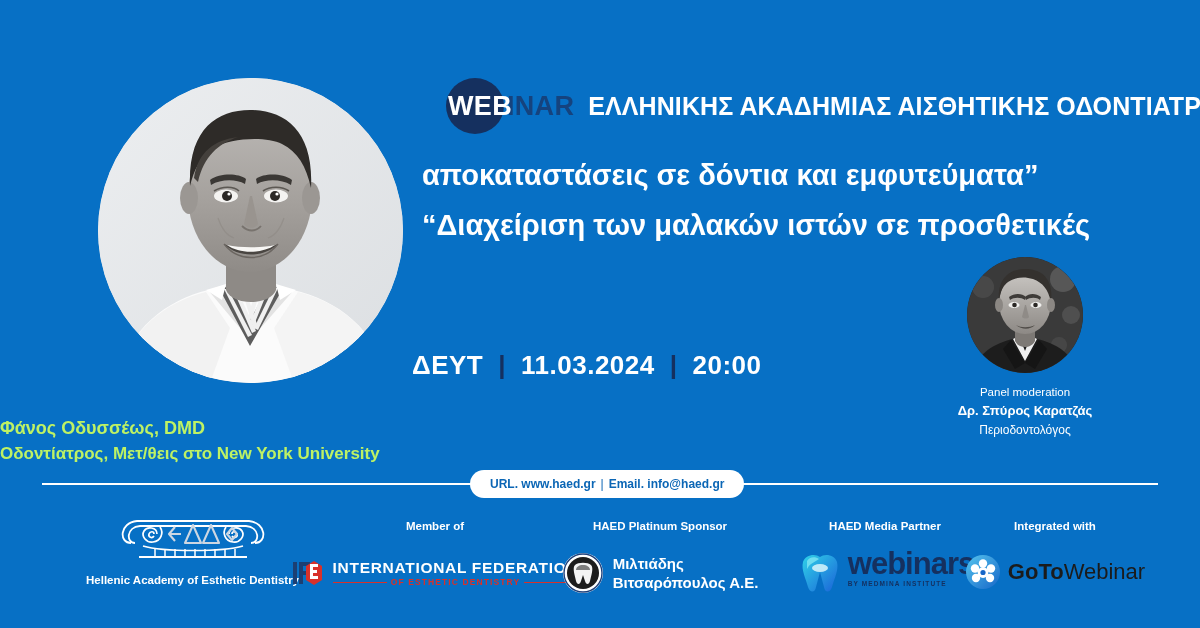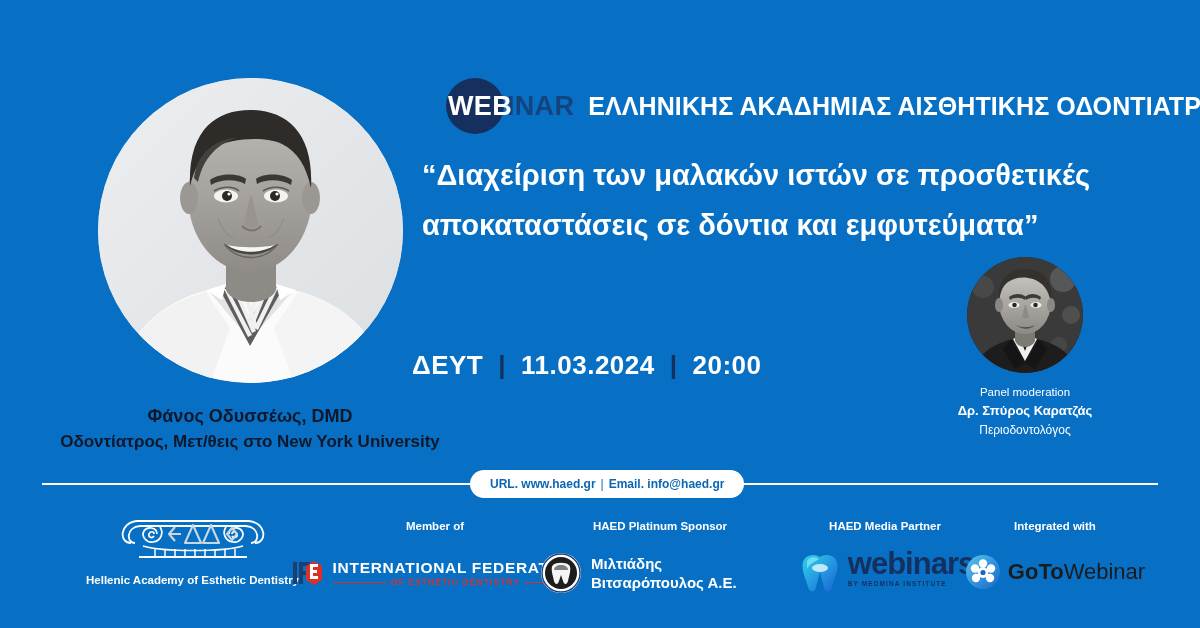--- a/index.html
+++ b/index.html
@@ -55,22 +55,22 @@
   
   .date-row {
     position:absolute; left:412px; top:350px;
     display:flex; align-items:center; gap:15px;
     color:#ffffff; font-size:26px; font-weight:bold; letter-spacing:.5px;
   }
   .date-row .sep { color:#15305f; font-weight:bold; }
 
   
   .speaker-block {
-    position:absolute; left:0px; top:404px; width:500px; text-align:center;
-    color:#0f172a;
+    position:absolute; left:0px; top:416px; width:500px; text-align:left;
+    color:#bef264;
   }
   .speaker-name { font-size:18px; font-weight:bold; line-height:25px; }
   .speaker-role { font-size:17px; font-weight:bold; line-height:25px; }
 
   
   .mod-photo {
     position:absolute; left:967px; top:257px; width:116px; height:116px;
     border-radius:50%; overflow:hidden; background:#2a2a2a;
   }
   .mod-photo svg { display:block; width:100%; height:100%; }
@@ -114,21 +114,21 @@
   .ifed-txt { text-align:left; line-height:1; }
   .ifed-t1 { font-size:15.5px; font-weight:bold; color:#ffffff; letter-spacing:.7px; white-space:nowrap; }
   .ifed-t2 {
     font-size:8.5px; font-weight:bold; color:#d8312a; letter-spacing:1.1px;
     white-space:nowrap; margin-top:3px; display:flex; align-items:center; gap:4px;
   }
   .ifed-t2 .dash { flex:1; height:1.5px; background:#d8312a; }
 
   
   .vits { left:540px; top:14px; width:240px; }
-  .vits-row { display:flex; align-items:center; gap:9px; margin-top:18px; }
+  .vits-row { display:flex; align-items:center; justify-content:center; gap:9px; margin-top:18px; }
   .vits-mark { width:42px; height:42px; flex:0 0 auto; }
   .vits-txt { text-align:left; color:#ffffff; font-weight:bold; font-size:15px; line-height:19px; white-space:nowrap; }
 
   
   .webn { left:770px; top:14px; width:230px; }
   .webn-row { display:flex; align-items:flex-start; justify-content:center; gap:4px; margin-top:16px; }
   .webn-mark { width:48px; height:46px; flex:0 0 auto; }
   .webn-txt { text-align:left; line-height:1; }
   .webn-word { font-size:31px; font-weight:bold; color:#15305f; letter-spacing:-1px; line-height:.92; }
   .webn-sub { font-size:6.5px; font-weight:bold; color:#15305f; letter-spacing:1.1px; margin-top:2px; }
@@ -223,22 +223,22 @@
   <div class="webinar-line">
     <div class="web-badge">
       <div class="disc"></div>
       <div class="web-txt">WEB</div>
     </div>
     <div class="inar-txt">INAR</div>
     <div class="org-txt">ΕΛΛΗΝΙΚΗΣ ΑΚΑΔΗΜΙΑΣ ΑΙΣΘΗΤΙΚΗΣ ΟΔΟΝΤΙΑΤΡΙΚΗΣ</div>
   </div>
 
   <div class="talk-title">
+    <span class="ln">αποκαταστάσεις σε δόντια και εμφυτεύματα”</span>
     <span class="ln">“Διαχείριση των μαλακών ιστών σε προσθετικές</span>
-    <span class="ln">αποκαταστάσεις σε δόντια και εμφυτεύματα”</span>
   </div>
 
   <div class="date-row">
     <span>ΔΕΥΤ</span>
     <span class="sep">|</span>
     <span>11.03.2024</span>
     <span class="sep">|</span>
     <span>20:00</span>
   </div>
 

